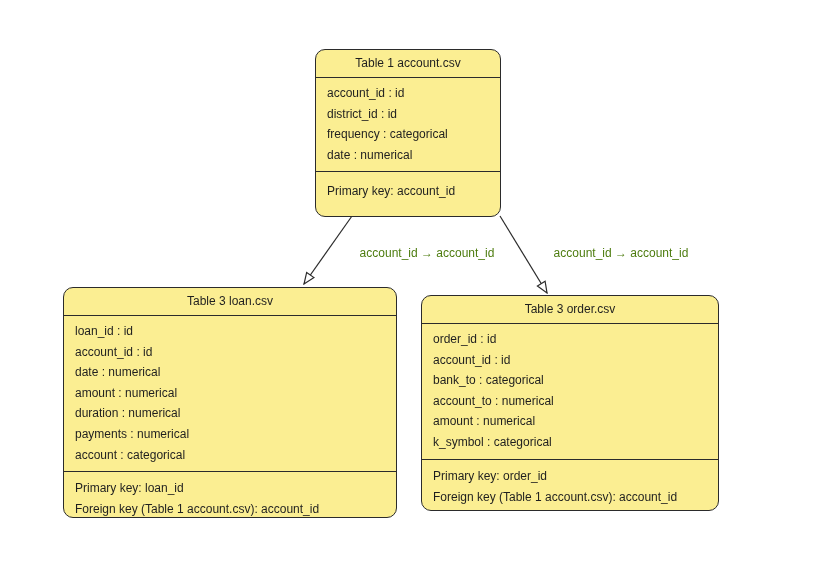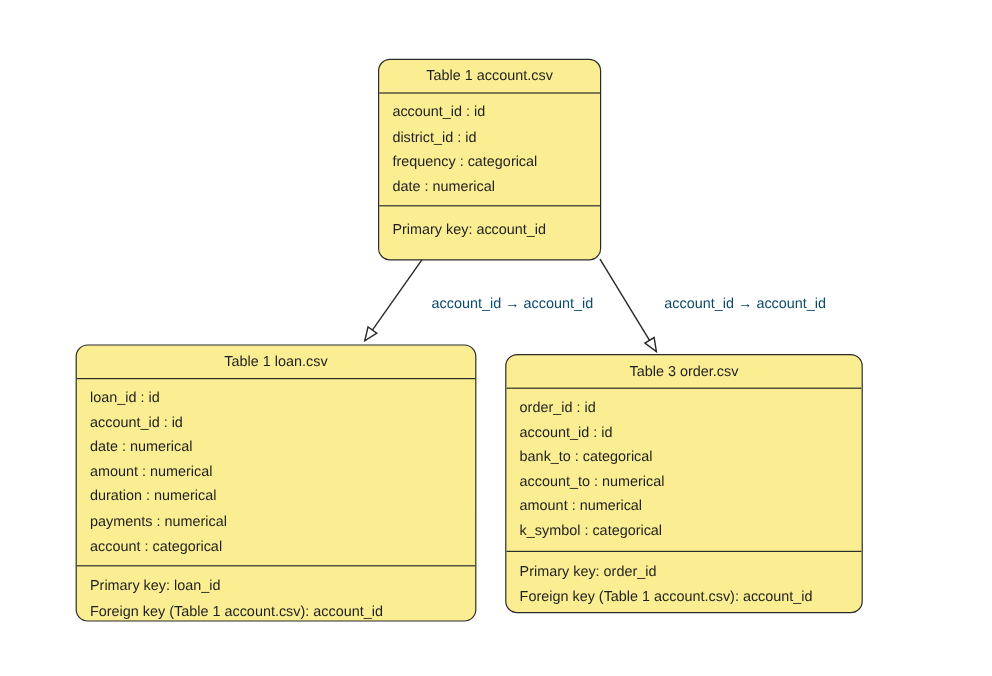--- a/index.html
+++ b/index.html
@@ -59,21 +59,21 @@
     white-space: nowrap;
   }
   
   .table-account { left: 315px; top: 49px;  width: 186px; height: 168px; }
   .table-account .erd-keys { padding-top: 9px; }
   .table-loan    { left: 63px;  top: 287px; width: 334px; height: 231px; }
   .table-order   { left: 421px; top: 295px; width: 298px; height: 216px; }
   .edge-label {
     position: absolute;
     font-size: 12px;
-    color: #0c4a6e;
+    color: #4d7c0f;
     transform: translateX(-50%);
     white-space: nowrap;
   }
   .edge-label-1 { left: 427px; top: 246px; }
   .edge-label-2 { left: 621px; top: 246px; }
 </style>
 </head>
 <body>
 
 <div class="canvas">
@@ -95,21 +95,21 @@
       <div class="erd-field">district_id : id</div>
       <div class="erd-field">frequency : categorical</div>
       <div class="erd-field">date : numerical</div>
     </div>
     <div class="erd-keys">
       <div class="erd-key">Primary key: account_id</div>
     </div>
   </div>
 
   <div class="erd-table table-loan">
-    <div class="erd-header">Table 1 loan.csv</div>
+    <div class="erd-header">Table 3 loan.csv</div>
     <div class="erd-fields">
       <div class="erd-field">loan_id : id</div>
       <div class="erd-field">account_id : id</div>
       <div class="erd-field">date : numerical</div>
       <div class="erd-field">amount : numerical</div>
       <div class="erd-field">duration : numerical</div>
       <div class="erd-field">payments : numerical</div>
       <div class="erd-field">account : categorical</div>
     </div>
     <div class="erd-keys">

